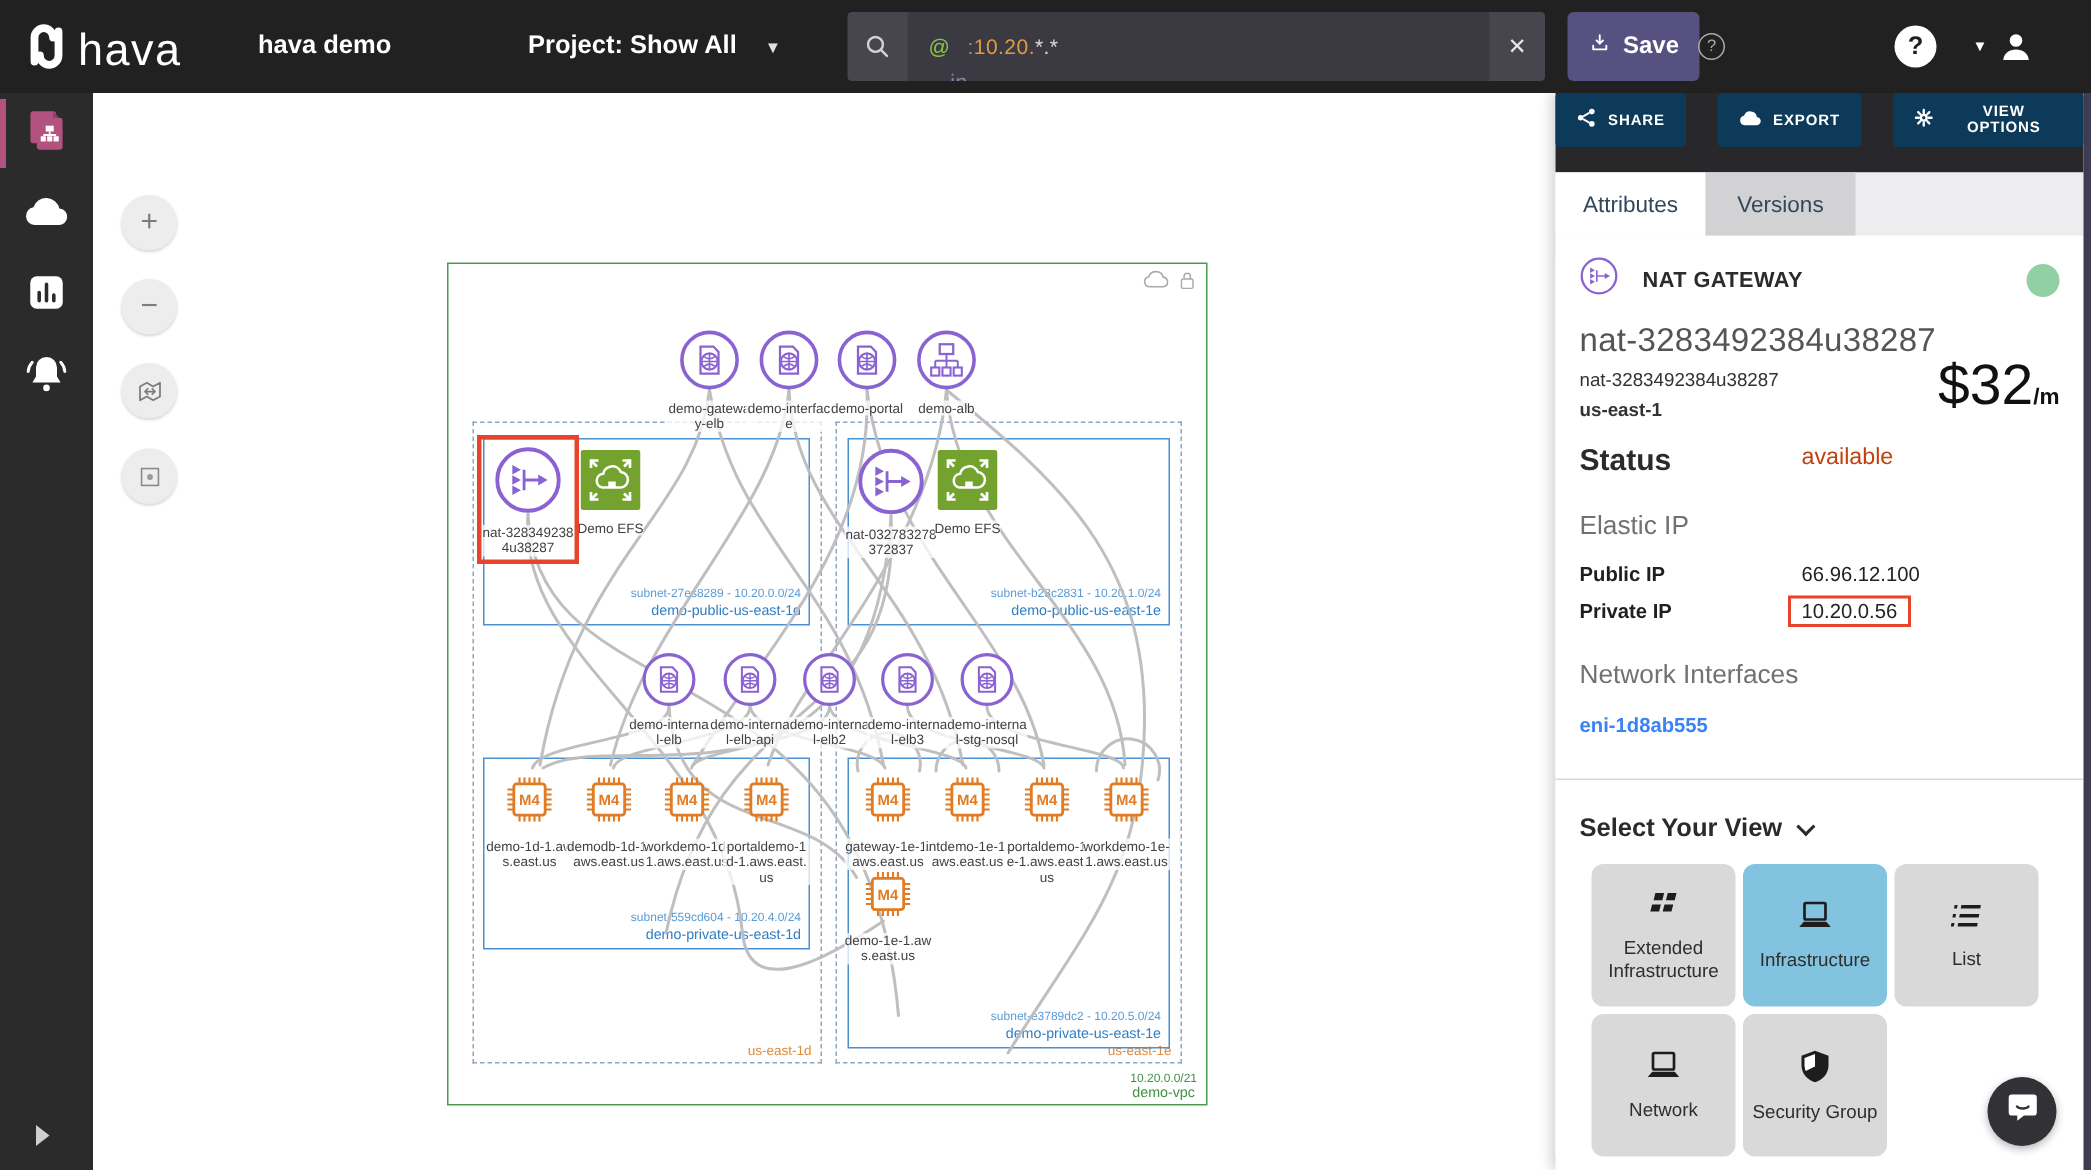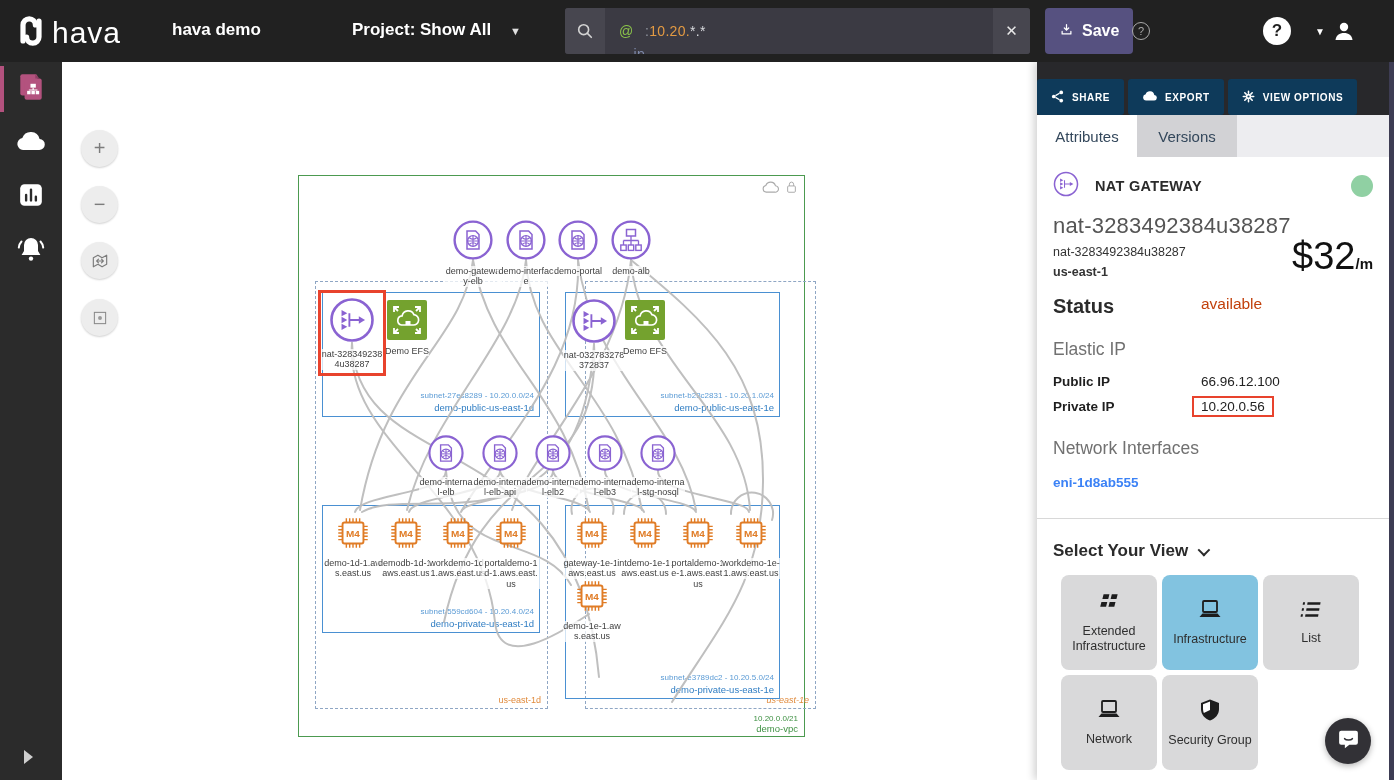--- a/index.html
+++ b/index.html
@@ -28,39 +28,39 @@
   .side-item { position:relative; width:62px; height:54px; display:flex; align-items:center; justify-content:center; cursor:pointer; }
   .side-item.active::before { content:""; position:absolute; left:0; top:4px; bottom:4px; width:4px; background:#b3527e; }
   .side-expand { position:absolute; left:24px; bottom:16px; width:0; height:0; border-left:9px solid #cfcfcf; border-top:7px solid transparent; border-bottom:7px solid transparent; cursor:pointer; }
 
   
   .canvas { position:absolute; left:62px; top:62px; width:975px; height:718px; background:#fff; overflow:hidden; }
   .zoom-ctl { position:absolute; left:19px; width:37px; height:37px; border-radius:50%; background:#ededed; border:none; box-shadow:0 1px 2px rgba(0,0,0,.18); color:#7c7c7c; font-size:20px; display:flex; align-items:center; justify-content:center; cursor:pointer; z-index:10; font-family:inherit; }
 
   .vpc { position:absolute; left:236px; top:113px; width:507px; height:562px; border:1.5px solid #4c9a50; }
   .vpc-icons { position:absolute; right:6px; top:4px; display:flex; gap:6px; }
-  .vpc-labels { position:absolute; right:6px; bottom:2px; text-align:right; color:#3f9143; }
+  .vpc-labels { position:absolute; right:6px; bottom:2px; text-align:center; color:#3f9143; }
   .vpc-cidr { font-size:8px; }
   .vpc-name { font-size:9.5px; }
 
   .az { position:absolute; border:1px dashed #8fa6c4; }
   .az-label { position:absolute; right:6px; bottom:3px; font-size:9px; color:#e08a3c; }
   .subnet { position:absolute; border:1px solid #4a90d2; }
   .subnet-labels { position:absolute; right:5px; bottom:2px; text-align:right; line-height:1.3; }
   .subnet-id { font-size:8px; color:#5b9bd5; }
   .subnet-name { font-size:9.5px; color:#2f7dc3; }
 
   .node { position:absolute; display:flex; flex-direction:column; align-items:center; z-index:3; cursor:pointer; }
   .node-label { margin-top:2px; font-size:9px; line-height:1.16; color:#3f3f3f; text-align:center; word-break:break-all; background:rgba(255,255,255,.75); }
   .hl-red { position:absolute; border:3px solid #e8432d; z-index:4; pointer-events:none; }
   .lines { position:absolute; left:0; top:0; z-index:2; pointer-events:none; }
 
   
   .panel { position:absolute; left:1037px; top:62px; width:352px; height:718px; background:#fff; z-index:45; box-shadow:-3px 0 8px rgba(0,0,0,.18); }
-  .panel-actions { height:53px; background:#28282b; display:flex; align-items:flex-end; gap:4px; padding-left:0; }
+  .panel-actions { height:53px; background:#28282b; display:flex; align-items:flex-start; gap:21px; padding-left:0; }
   .act-btn { height:36px; background:#0e3a5a; border:none; border-radius:3px; color:#fff; font-size:10px; font-weight:700; letter-spacing:.06em; display:flex; align-items:center; gap:8px; padding:0 14px; cursor:pointer; font-family:inherit; }
   .tabs { height:42px; background:#ededf0; display:flex; }
   .tab { width:100px; height:42px; display:flex; align-items:center; justify-content:center; font-size:15px; color:#33475b; cursor:pointer; }
   .tab.active { background:#fff; }
   .tab.inactive { background:#d2d2d5; }
   .panel-content { padding:0 16px; background:#fff; }
   .res-head { margin-top:14px; display:flex; align-items:center; }
   .res-type { margin-left:16px; font-size:14.5px; font-weight:700; color:#2b2b2b; letter-spacing:.3px; flex:1; }
   .green-dot { width:22px; height:22px; border-radius:50%; background:#90d0a3; }
   .res-title { margin-top:12px; font-size:22px; color:#555; letter-spacing:.2px; }
@@ -396,21 +396,21 @@
         <div class="node-label">workdemo-1d-1.aws.east.us</div>
       </div>
       <div class="node" style="left: 420px; top: 452px; width: 58px;">
         <span><svg width="38" height="38" viewBox="0 0 40 40">
             <path d="M13 4.5v4.5M13 31v4.5M4.5 13h4.5M31 13h4.5M16.5 4.5v4.5M16.5 31v4.5M4.5 16.5h4.5M31 16.5h4.5M20 4.5v4.5M20 31v4.5M4.5 20h4.5M31 20h4.5M23.5 4.5v4.5M23.5 31v4.5M4.5 23.5h4.5M31 23.5h4.5M27 4.5v4.5M27 31v4.5M4.5 27h4.5M31 27h4.5" stroke="#e07c26" stroke-width="1.5"></path>
             <rect x="9" y="9" width="22" height="22" rx="2" fill="#fff" stroke="#e07c26" stroke-width="2"></rect>
             <text x="20" y="24.2" font-size="10.5" font-weight="bold" fill="#e07c26" text-anchor="middle" font-family="Liberation Sans, DejaVu Sans, sans-serif">M4</text>
           </svg></span>
         <div class="node-label">portaldemo-1d-1.aws.east.us</div>
       </div>
-      <div class="az" style="left: 523px; top: 219px; width: 231px; height: 428px; font-style: italic;">
+      <div class="az" style="left: 495px; top: 219px; width: 231px; height: 428px;">
         <div class="az-label">us-east-1e</div>
       </div>
       <div class="subnet" style="left: 503px; top: 230px; width: 215px; height: 125px;">
         <div class="subnet-labels">
           <div class="subnet-id">subnet-b23c2831 - 10.20.1.0/24</div>
           <div class="subnet-name">demo-public-us-east-1e</div>
         </div>
       </div>
       <div class="subnet" style="left: 503px; top: 443px; width: 215px; height: 194px;">
         <div class="subnet-labels">

